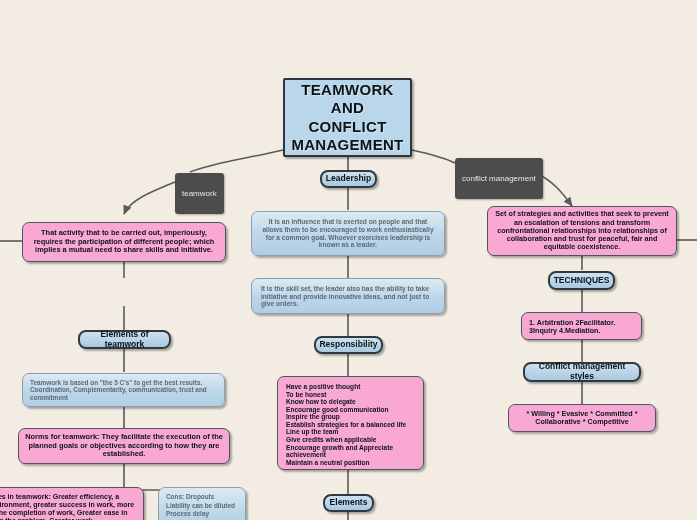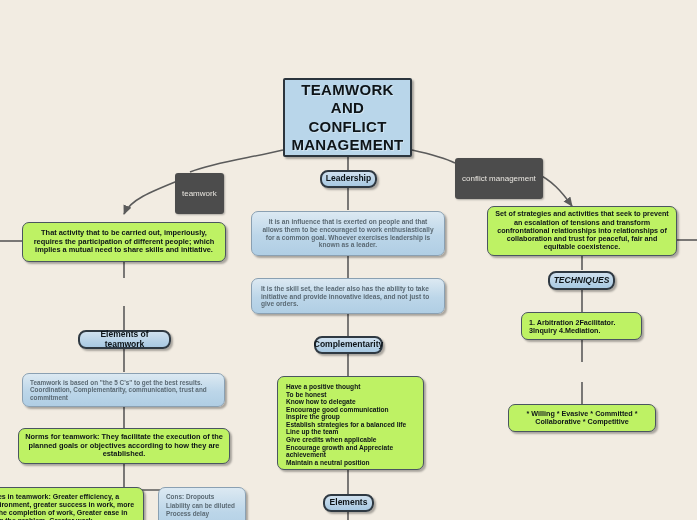--- a/index.html
+++ b/index.html
@@ -8,21 +8,21 @@
     background:#f2ece2;
     font-family:"Liberation Sans", sans-serif;
     overflow:hidden;
   }
   #canvas { position:relative; width:697px; height:520px; }
 
   svg.edges { position:absolute; inset:0; width:697px; height:520px; pointer-events:none; }
 
   .node {
     position:absolute;
-    background:#bef264;
+    background:#f9a8d4;
     border:1px solid #4a5560;
     border-radius:7px;
     box-shadow:2px 2px 2px rgba(0,0,0,0.30);
     color:#0d1418;
     font-weight:bold;
     display:flex;
     align-items:center;
     justify-content:center;
     text-align:center;
     padding:4px 6px;
@@ -155,21 +155,21 @@
 
   <div class="node soft" style="left:251px; top:211px; width:194px; height:45px; font-size:6.6px; padding:5px 9px;">
     <span>It is an influence that is exerted on people and that allows them to be encouraged to work enthusiastically for a common goal. Whoever exercises leadership is known as a leader.</span>
   </div>
 
   <div class="node soft left-align top-align" style="left:251px; top:278px; width:194px; height:36px; font-size:6.6px; padding:6px 9px;">
     <span>It is the skill set, the leader also has the ability to take initiative and provide innovative ideas, and not just to give orders.</span>
   </div>
 
   <div class="node cat" style="left:314px; top:336px; width:69px; height:18px;">
-    <span>Complementarity</span>
+    <span>Responsibility</span>
   </div>
 
   <div class="node left-align top-align" style="left:277px; top:376px; width:147px; height:94px; font-size:6.6px; padding:6px 8px;">
     <div class="list">
       <div>Have a positive thought</div>
       <div>To be honest</div>
       <div>Know how to delegate</div>
       <div>Encourage good communication</div>
       <div>Inspire the group</div>
       <div>Establish strategies for a balanced life</div>
@@ -181,26 +181,29 @@
   </div>
 
   <div class="node cat" style="left:323px; top:494px; width:51px; height:18px;">
     <span>Elements</span>
   </div>
 
   <div class="node" style="left:487px; top:206px; width:190px; height:50px; font-size:7.2px;">
     <span>Set of strategies and activities that seek to prevent an escalation of tensions and transform confrontational relationships into relationships of collaboration and trust for peaceful, fair and equitable coexistence.</span>
   </div>
 
-  <div class="node cat" style="left:548px; top:271px; width:67px; height:19px;font-style:italic;">
+  <div class="node cat" style="left:548px; top:271px; width:67px; height:19px;">
     <span>TECHNIQUES</span>
   </div>
 
   <div class="node left-align top-align" style="left:521px; top:312px; width:121px; height:28px; font-size:7.2px; padding:6px 7px;">
     <span>1. Arbitration 2Facilitator. 3Inquiry 4.Mediation.</span>
   </div>
 
+  <div class="node cat" style="left:523px; top:362px; width:118px; height:20px;">
+    <span>Conflict management styles</span>
+  </div>
 
   <div class="node left-align top-align" style="left:508px; top:404px; width:148px; height:28px; font-size:7.2px; padding:5px 8px;text-align:center;">
     <span>* Willing * Evasive * Committed * Collaborative * Competitive</span>
   </div>
 
 </div>
 
 </body></html>

